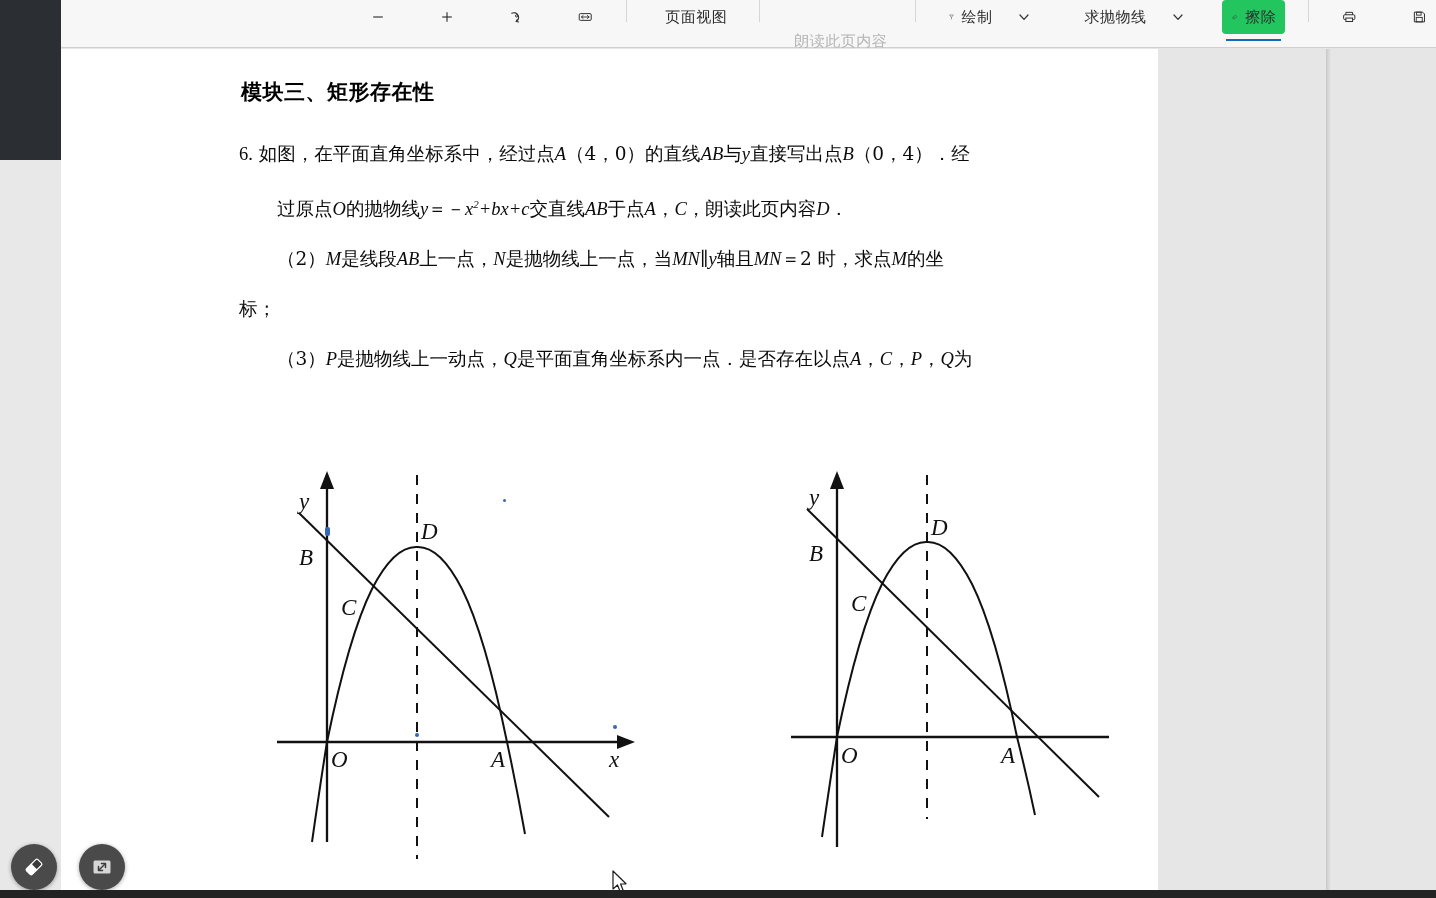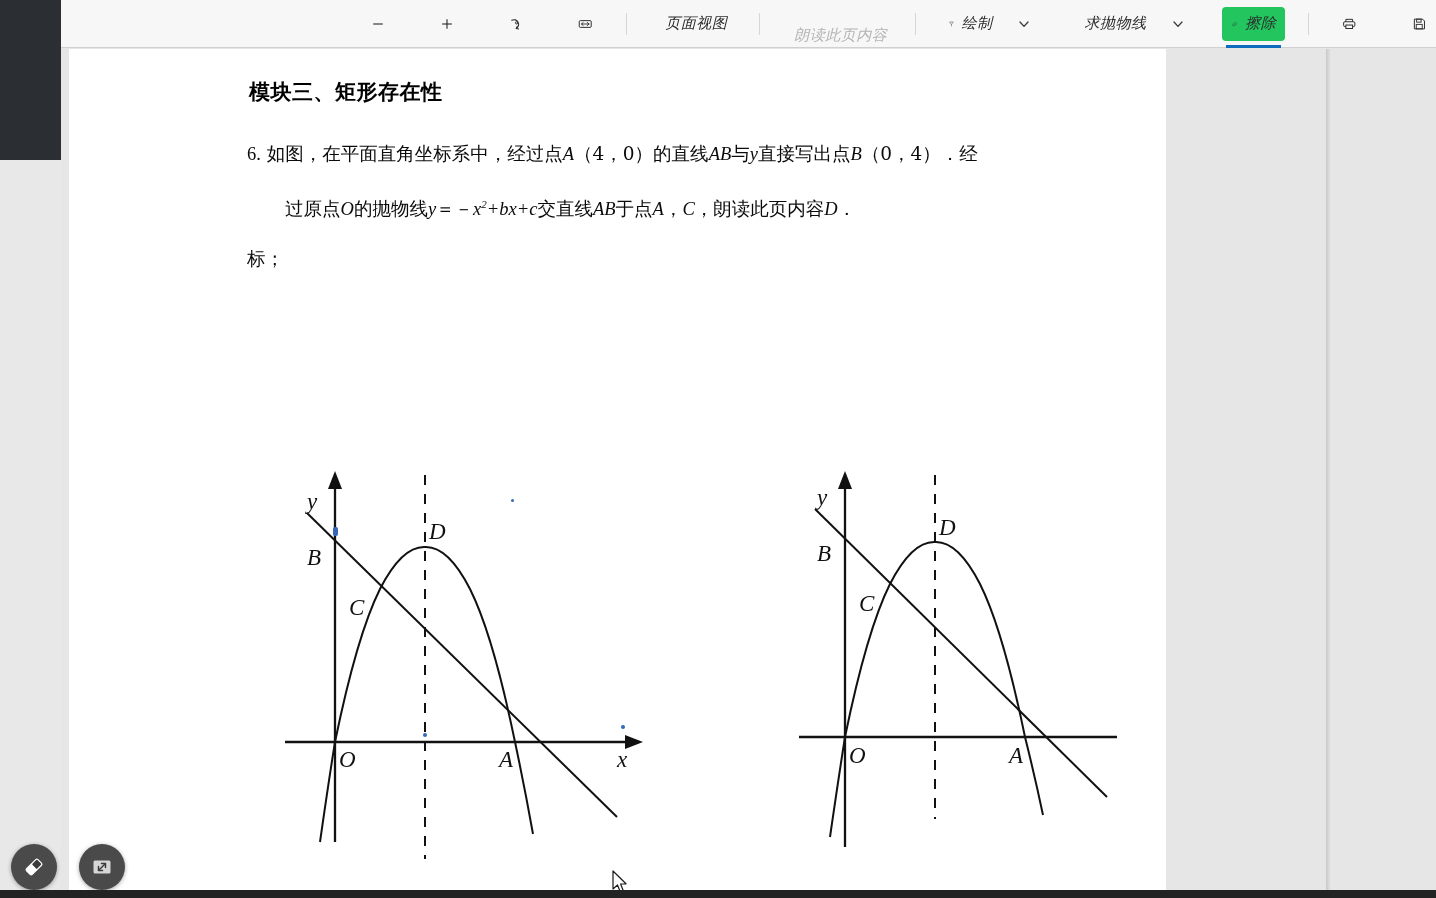--- a/index.html
+++ b/index.html
@@ -19,24 +19,23 @@
   .left-rail-light {
     position: absolute; left: 0; top: 160px; width: 61px; height: 738px;
     background: #e8e8e8;
   }
 
   
   .toolbar {
     position: absolute; left: 61px; top: 0; width: 1375px; height: 48px;
     background: #f7f7f7;
     border-bottom: 1px solid #d0d0d0;
-    display: flex; align-items: center;
+    display: flex; align-items: flex-start;
     padding-left: 300px;
     gap: 13px;
-    font-style: italic;
   }
   .tb-btn {
     display: flex; align-items: center; justify-content: center;
     gap: 7px;
     height: 34px; min-width: 34px;
     padding: 0 9px;
     border-radius: 4px;
     color: #2b2b2b;
     font-size: 15px;
     cursor: pointer;
@@ -60,21 +59,21 @@
   .tb-caret {
     display: flex; align-items: center; justify-content: center;
     width: 26px; height: 34px; border-radius: 4px; cursor: pointer;
     color: #3a3a3a;
   }
   .tb-label { font-size: 15px; letter-spacing: .5px; }
   svg.ico { display:block; }
 
   
   .page {
-    position: absolute; left: 69px; top: 49px;
+    position: absolute; left: 61px; top: 49px;
     width: 1097px; height: 842px;
     background: #ffffff;
   }
   .page-shadow {
     position:absolute; left:1326px; top:49px; width:5px; height:842px;
     background: linear-gradient(to right, rgba(0,0,0,.13), rgba(0,0,0,0));
   }
 
   .doc-title {
     position: absolute; left: 180px; top: 29px;
@@ -267,22 +266,28 @@
         
         <span class="mu">6.</span>
         <span>如图，在平面直角坐标系中，经过点</span><span class="mi">A</span><span>（4，0）的直线</span><span class="mi">AB</span><span>与</span><span class="mi">y</span><span>直接写出点</span><span class="mi">B</span><span>（0，4）．经</span>
       </div>
 
       <div class="para indent">
         <span>过原点</span><span class="mi">O</span><span>的抛物线</span><span class="mi">y</span><span>＝－</span><span class="mi">x</span><span class="sup">2</span><span class="mi">+bx+c</span><span>交直线</span><span class="mi">AB</span><span>于点</span><span class="mi">A</span><span>，</span><span class="mi">C</span><span>，朗读此页内容</span><span class="mi">D</span><span>．</span>
       </div>
 
 
+      <div class="para indent">
+        <span>（2）</span><span class="mi">M</span><span>是线段</span><span class="mi">AB</span><span>上一点，</span><span class="mi">N</span><span>是抛物线上一点，当</span><span class="mi">MN</span><span>∥</span><span class="mi">y</span><span>轴且</span><span class="mi">MN</span><span>＝2 时，求点</span><span class="mi">M</span><span>的坐</span>
+      </div>
       <div class="para">标；</div>
 
+      <div class="para indent">
+        <span>（3）</span><span class="mi">P</span><span>是抛物线上一动点，</span><span class="mi">Q</span><span>是平面直角坐标系内一点．是否存在以点</span><span class="mi">A</span><span>，</span><span class="mi">C</span><span>，</span><span class="mi">P</span><span>，</span><span class="mi">Q</span><span>为</span>
+      </div>
     </div>
 
     <div class="figures">
 
       <div class="fig fig1">
         <svg width="380" height="400" viewBox="0 0 380 400">
 
           <line x1="8" y1="275" x2="348" y2="275" stroke="#111" stroke-width="2.3"></line>
           <polygon points="348,268 366,275 348,282" fill="#111"></polygon>
 

